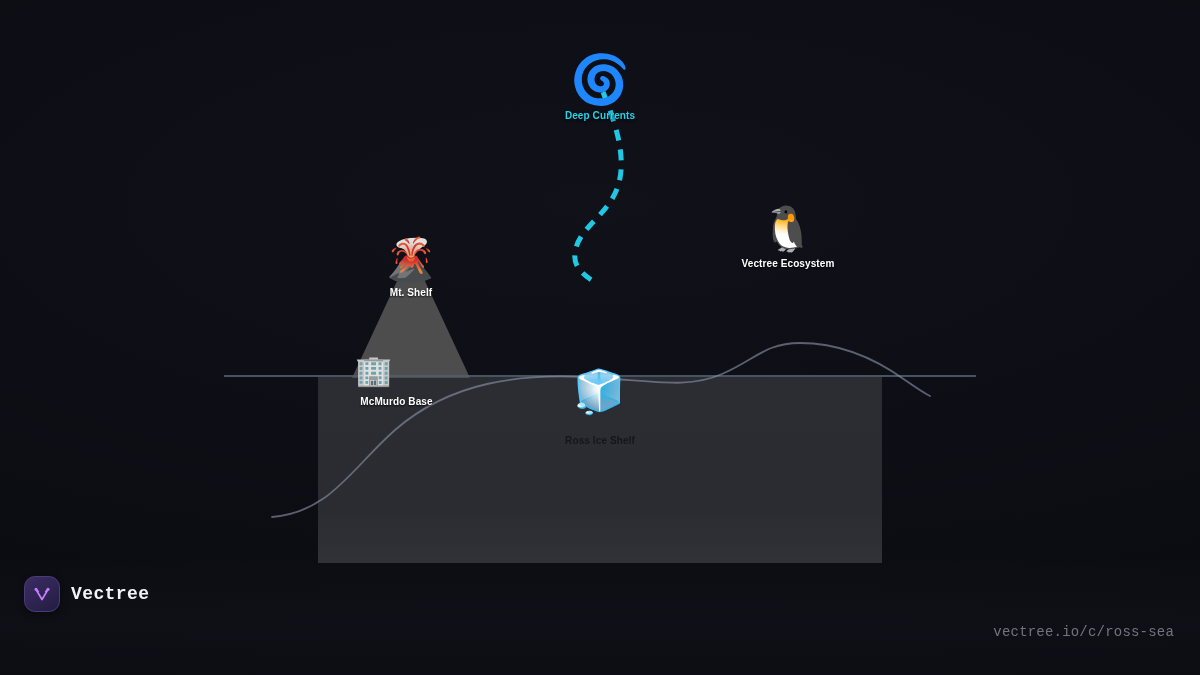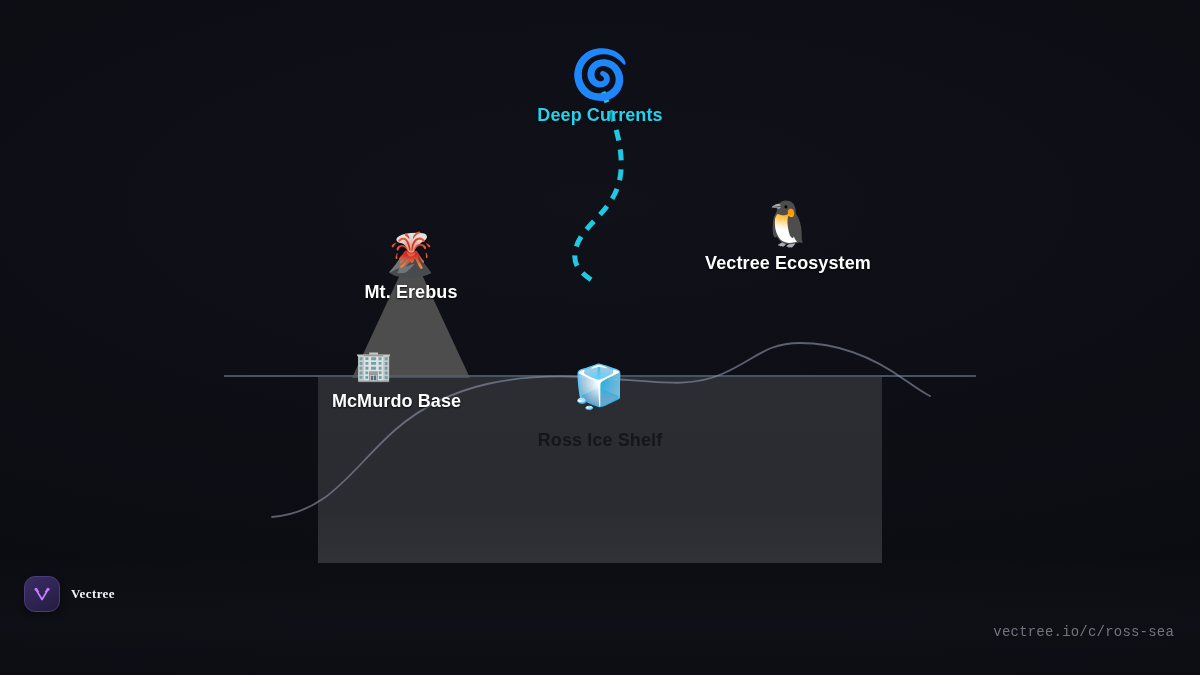--- a/index.html
+++ b/index.html
@@ -79,21 +79,21 @@
     white-space: nowrap;
   }
   .node .glyph {
     display: block;
     line-height: 1;
     font-family: "DejaVu Sans", sans-serif;
   }
   .node .node-label {
     display: block;
     margin-top: 7px;
-    font-size: 18px;
+    font-size: 10px;
     font-weight: bold;
     letter-spacing: 0.1px;
     color: #ffffff;
     text-shadow: 0 1px 2px rgba(0,0,0,0.85);
   }
 
   #node-erebus       { left: 411px; top: 268px; }
   #node-erebus .glyph{ font-size: 42px; }
   #node-erebus .node-label { margin-top: 6px; }
 
@@ -133,22 +133,22 @@
     height: 34px;
     border-radius: 11px;
     background: linear-gradient(145deg, #3a2d63 0%, #241c42 100%);
     border: 1px solid #4a3c78;
     display: flex;
     align-items: center;
     justify-content: center;
     box-shadow: 0 2px 6px rgba(0,0,0,0.45);
   }
   .brand-name {
-    font-family: Liberation Serif, serif;
-    font-size: 13px;
+    font-family: Liberation Mono, monospace;
+    font-size: 18px;
     font-weight: bold;
     color: #f2f3f8;
     letter-spacing: 0.4px;
   }
   .page-title {
     position: absolute;
     left: 24px;
     top: 612px;
     font-family: "DejaVu Sans Mono", monospace;
     font-size: 31px;
@@ -186,21 +186,21 @@
     <path d="M 603 92 C 614 120, 625 150, 620 178 C 614 212, 582 224, 576 248 C 571 266, 582 274, 596 283" fill="none" stroke="#22d3ee" stroke-width="5" stroke-dasharray="11 9" stroke-linecap="butt" stroke-opacity="0.95"></path>
   </svg>
 
   <div class="node" id="node-currents">
     <span class="glyph">🌀</span>
     <span class="node-label">Deep Currents</span>
   </div>
 
   <div class="node" id="node-erebus">
     <span class="glyph">🌋</span>
-    <span class="node-label">Mt. Erebus</span>
+    <span class="node-label">Mt. Shelf</span>
   </div>
 
   <div class="node" id="node-marine">
     <span class="glyph">🐧</span>
     <span class="node-label">Vectree Ecosystem</span>
   </div>
 
   <div class="node" id="node-mcmurdo">
     <span class="glyph">🏢</span>
     <span class="node-label">McMurdo Base</span>

